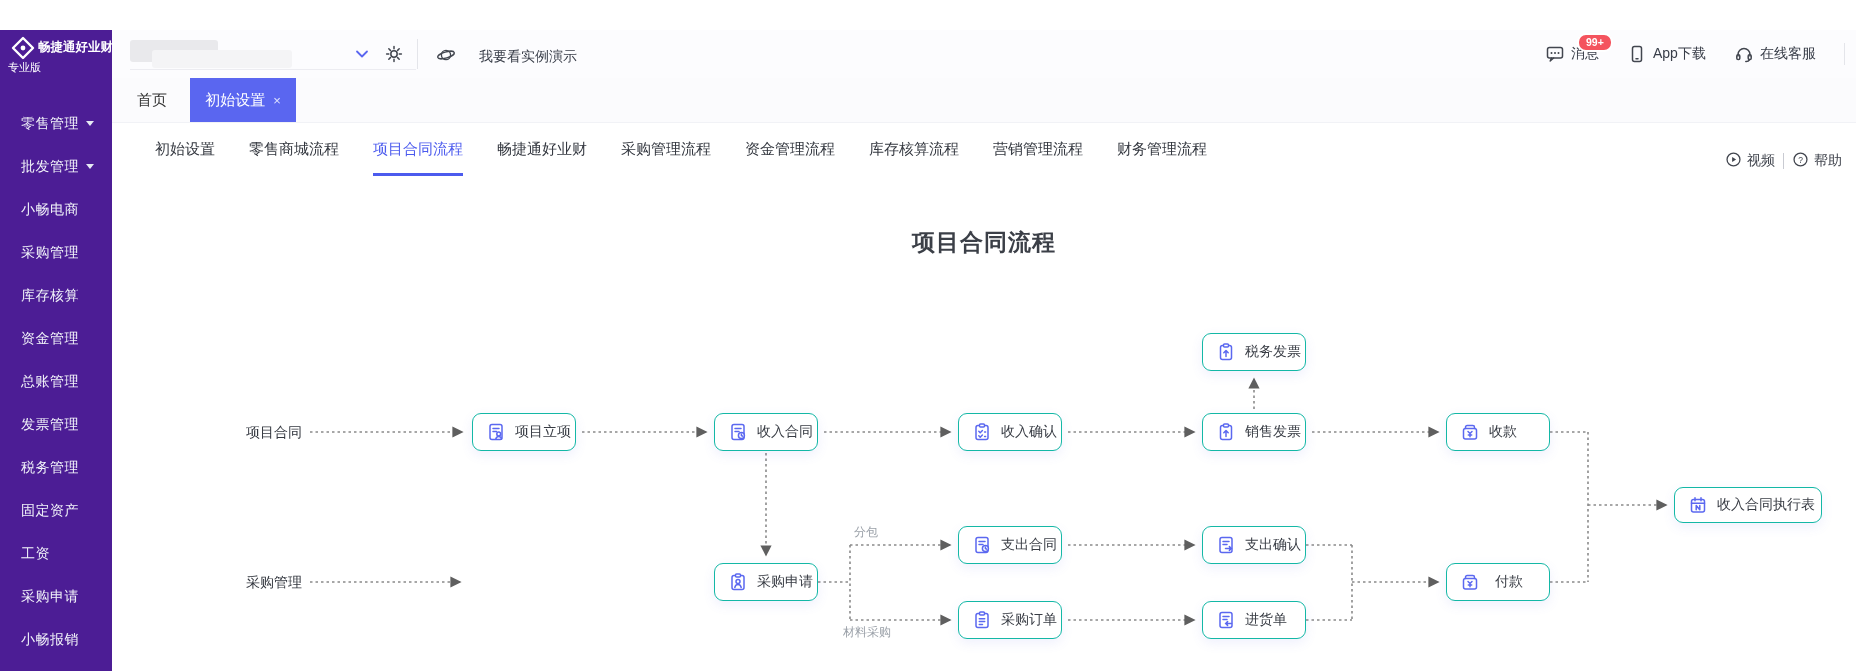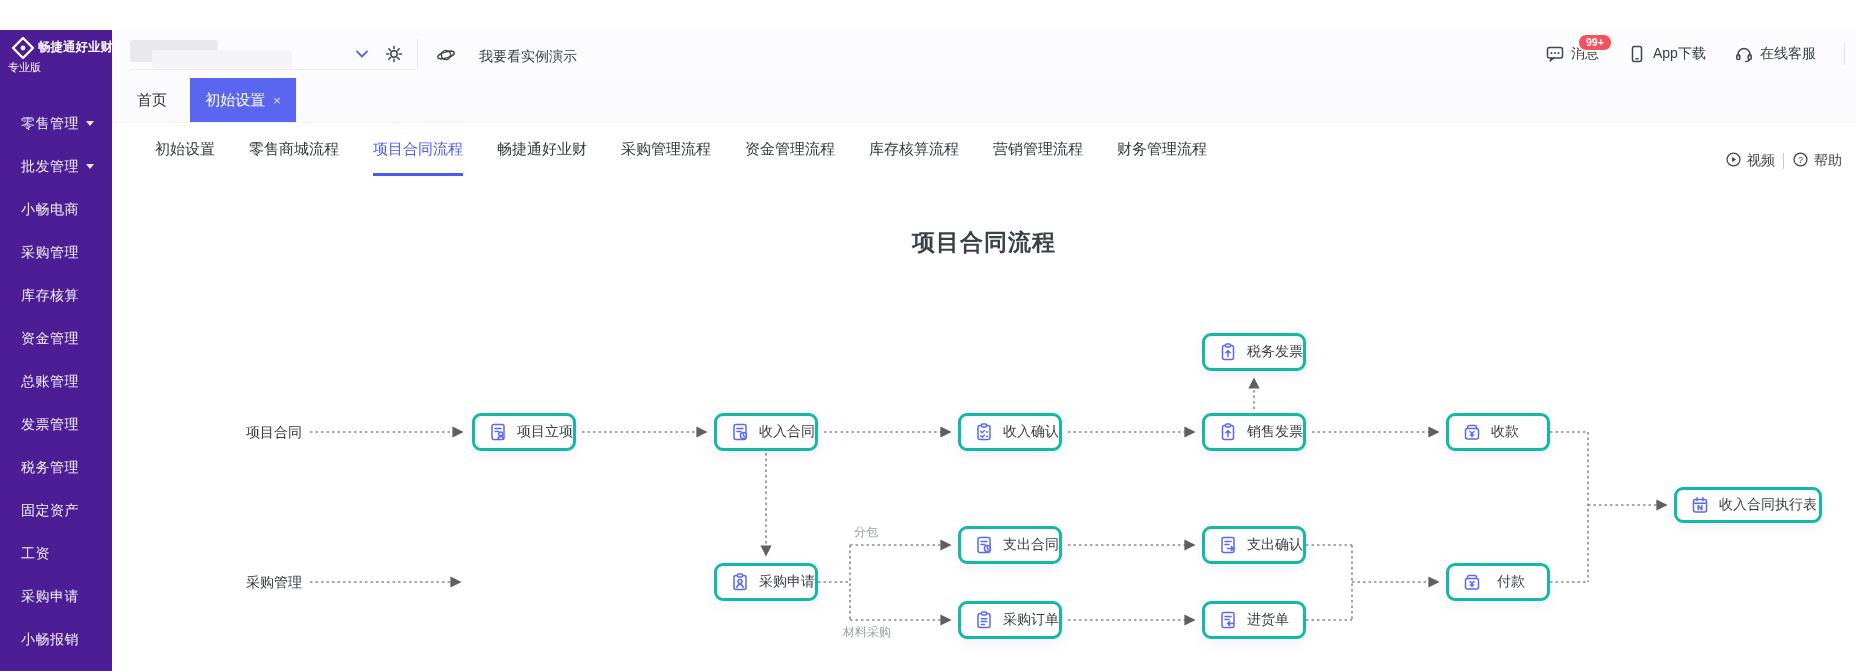--- a/index.html
+++ b/index.html
@@ -40,21 +40,21 @@
   .content { position:absolute; left:112px; top:123px; width:1744px; height:548px; background:#fff; }
   .flow-tabs { position:absolute; left:43px; top:17px; display:flex; gap:34px; font-size:15px; }
   .ftab { color:#33373f; cursor:pointer; padding-bottom:14px; }
   .ftab.active { color:#4c5bee; font-weight:500; border-bottom:3px solid #4c5bee; }
   .nav-right { position:absolute; right:14px; top:28px; display:flex; align-items:center; gap:8px; font-size:14px; color:#41454e; }
   .nav-right .item { display:flex; align-items:center; gap:5px; cursor:pointer; }
   .nav-sep { width:1px; height:16px; background:#c9cbd2; }
   .flow-title { position:absolute; left:0; top:104px; width:100%; text-align:center; font-size:23px; color:#3b3f47; letter-spacing:1px; }
 
   .edges { position:absolute; left:0; top:0; }
-  .node { position:absolute; background:#fff; border:3px solid #14b8a6; border-radius:9px; box-shadow:0 4px 12px rgba(95,105,240,.10); display:flex; align-items:center; padding-left:13px; gap:9px; font-size:14px; color:#383c44; cursor:pointer; }
+  .node { position:absolute; background:#fff; border:1px solid #14b8a6; border-radius:9px; box-shadow:0 4px 12px rgba(95,105,240,.10); display:flex; align-items:center; padding-left:13px; gap:9px; font-size:14px; color:#383c44; cursor:pointer; }
   .rowlabel { position:absolute; font-size:14px; font-weight:500; color:#33373f; }
   .edge-label { position:absolute; font-size:12px; color:#9aa0a8; }
 </style>
 </head>
 <body>
 
 <div class="sidebar">
   <div class="logo-block">
     <span class="logo-mark">
       <svg width="28" height="28" viewBox="0 0 28 28" fill="none">

